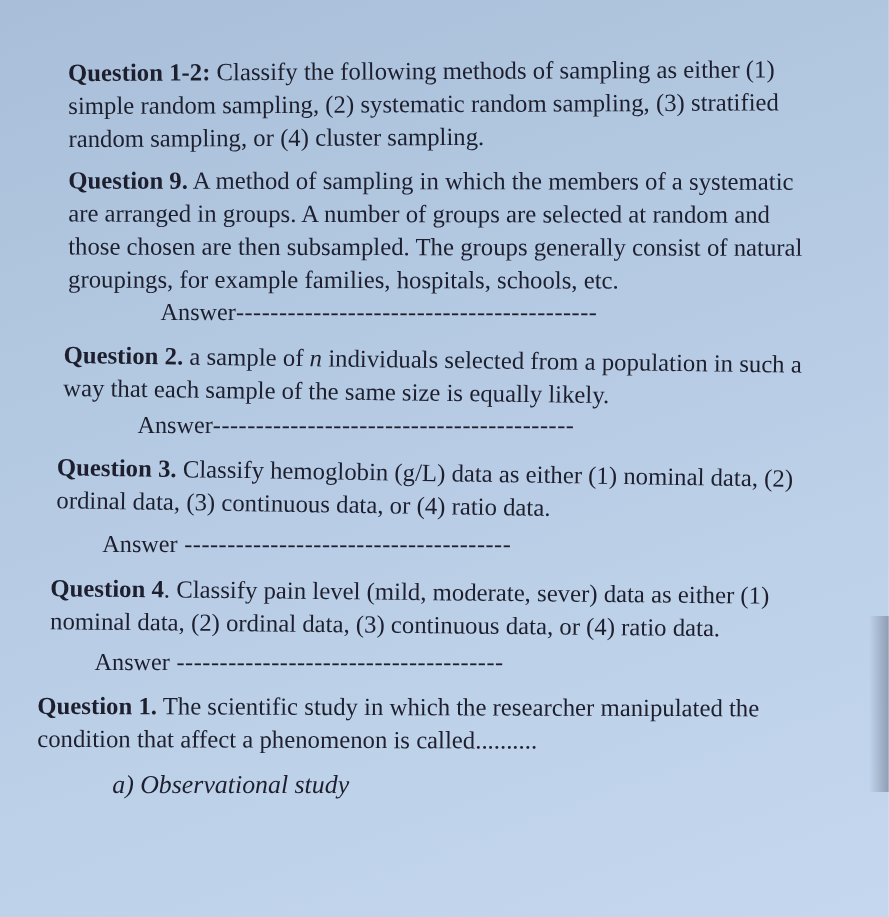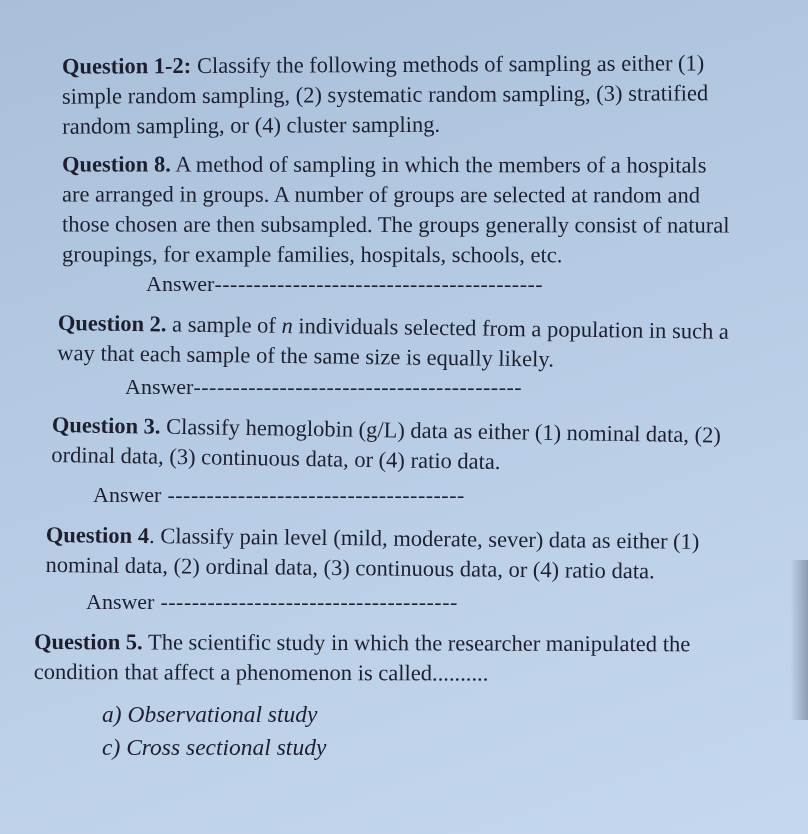--- a/index.html
+++ b/index.html
@@ -71,21 +71,21 @@
 
 <div class="sheet">
 
   <div class="block" style="left:62px; top:38px; transform: rotate(-0.3deg);">
     <span class="line"><span class="q-label">Question 1-2:</span><span> Classify the following methods of sampling as either (1)</span></span>
     <span class="line">simple random sampling, (2) systematic random sampling, (3) stratified</span>
     <span class="line">random sampling, or (4) cluster sampling.</span>
   </div>
 
   <div class="block" style="left:62px; top:138px; transform: rotate(0.1deg);">
-    <span class="line"><span class="q-label">Question 8.</span><span>  A method of sampling in which the members of a hospitals</span></span>
+    <span class="line"><span class="q-label">Question 9.</span><span>  A method of sampling in which the members of a systematic</span></span>
     <span class="line">are arranged in groups. A number of groups are selected at random and</span>
     <span class="line">those chosen are then subsampled. The groups generally consist of natural</span>
     <span class="line">groupings, for example families, hospitals, schools, etc.</span>
   </div>
   <div class="answer" style="left:146px; top:259px;">
     <span>Answer</span><span class="dashes">------------------------------------------</span>
   </div>
 
   <div class="block" style="left:58px; top:296px; transform: rotate(0.75deg); transform-origin: left top;">
     <span class="line"><span class="q-label">Question 2.</span><span> a sample of </span><span class="math-n">n</span><span> individuals selected from a population in such a</span></span>
@@ -105,23 +105,22 @@
 
   <div class="block" style="left:46px; top:508px; transform: rotate(0.6deg); transform-origin: left top;">
     <span class="line"><span class="q-label">Question 4</span><span>. Classify pain level (mild, moderate, sever) data as either (1)</span></span>
     <span class="line">nominal data, (2) ordinal data, (3) continuous data, or (4) ratio data.</span>
   </div>
   <div class="answer" style="left:86px; top:577px;">
     <span>Answer</span><span class="dashes"> --------------------------------------</span>
   </div>
 
   <div class="block" style="left:34px; top:615px; transform: rotate(0.2deg); transform-origin: left top;">
-    <span class="line"><span class="q-label">Question 5.</span><span> The scientific study in which the researcher manipulated the</span></span>
+    <span class="line"><span class="q-label">Question 1.</span><span> The scientific study in which the researcher manipulated the</span></span>
     <span class="line">condition that affect a phenomenon is called..........</span>
   </div>
   <div class="options" style="left:102px; top:686px;">
     <span class="opt">a) Observational study</span>
-    <span class="opt">c) Cross sectional study</span>
   </div>
 
 </div>
 
 <div class="shade-right"></div>
 
 </body></html>

